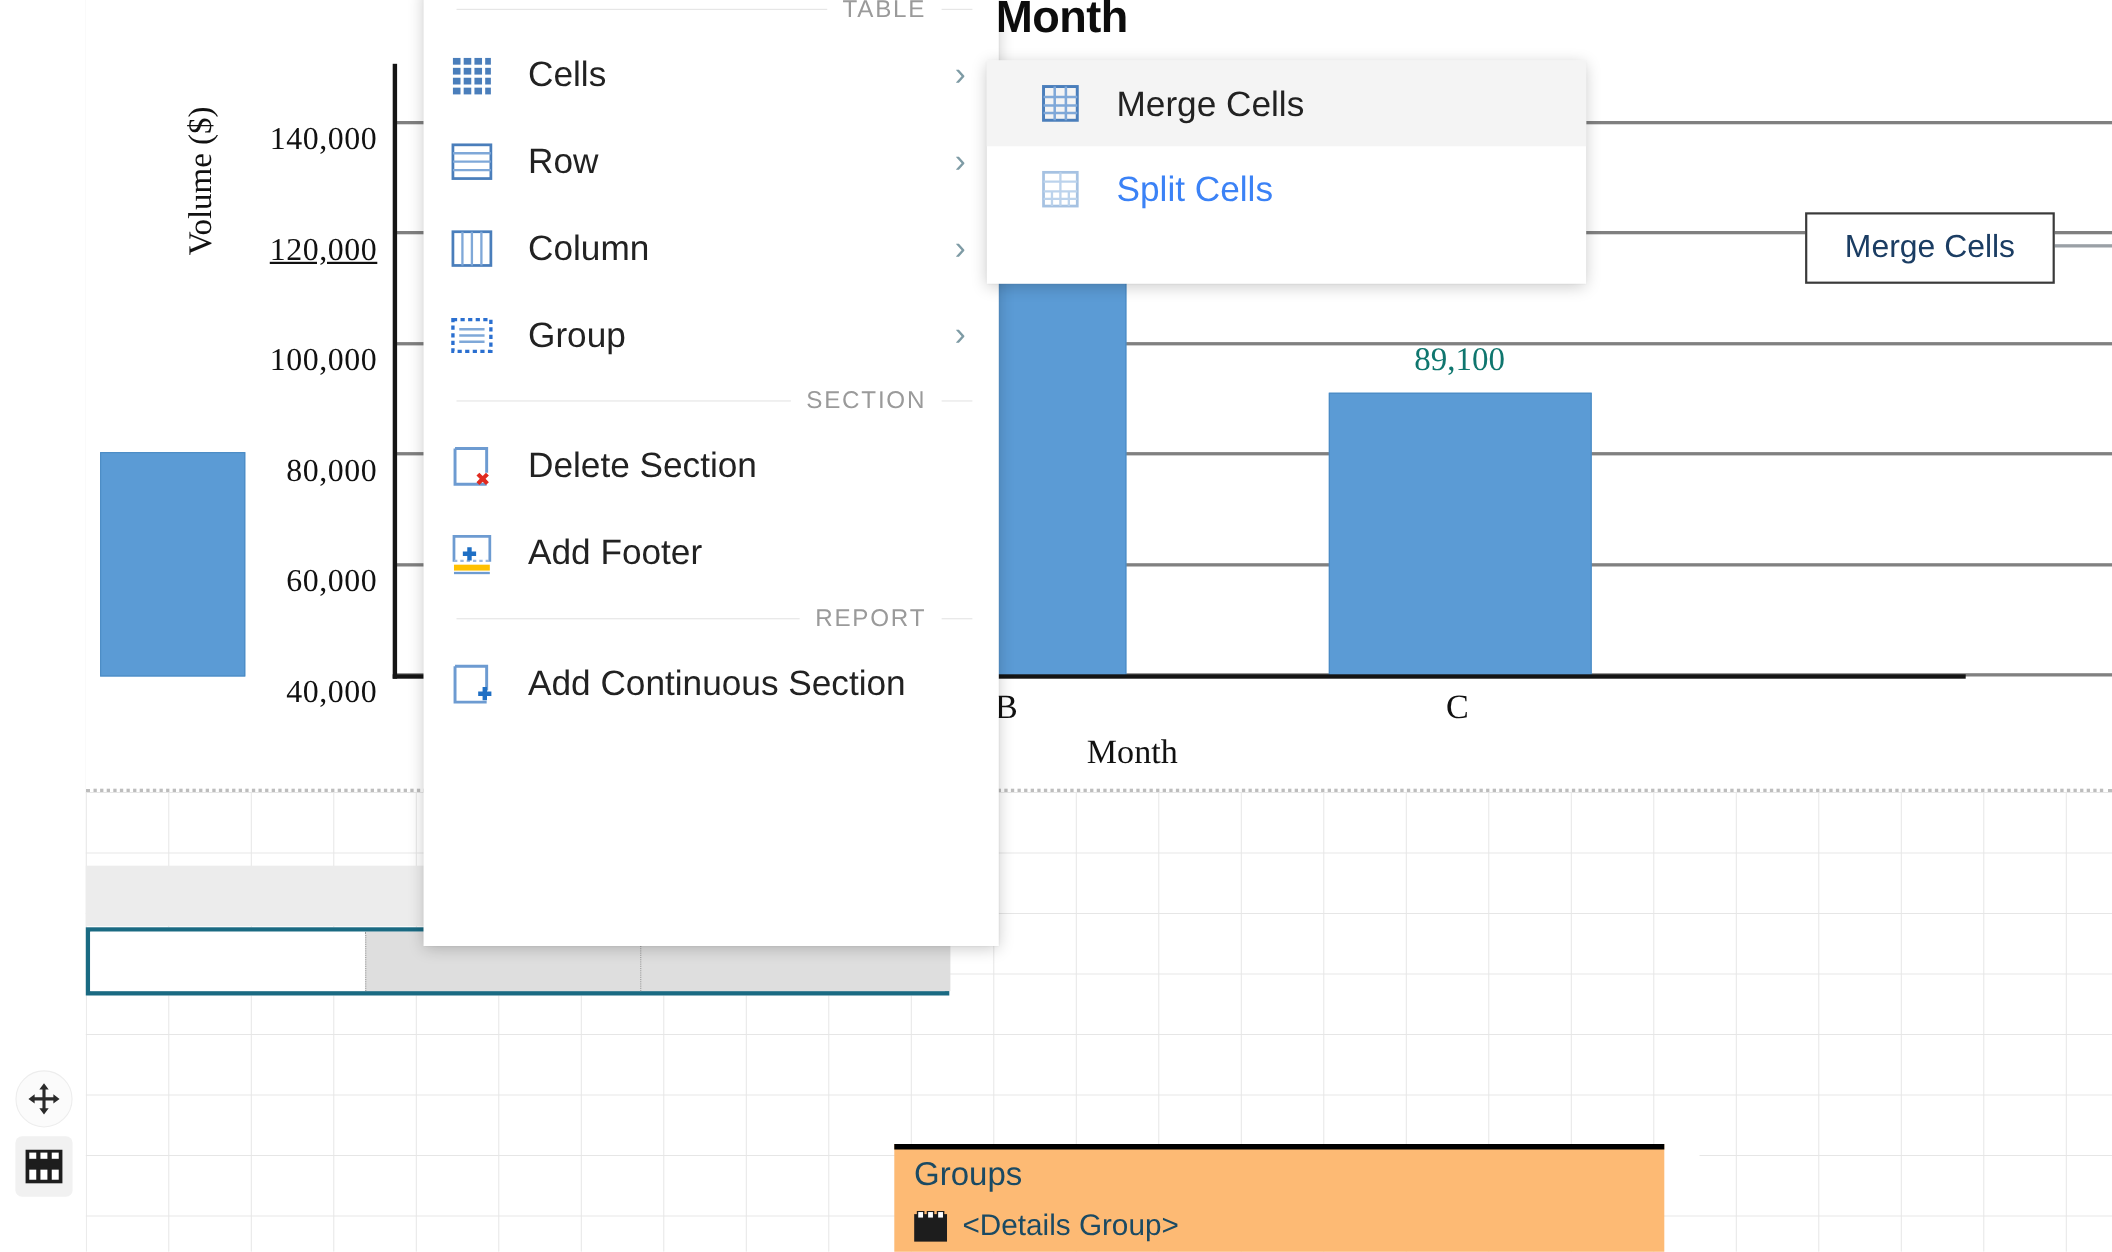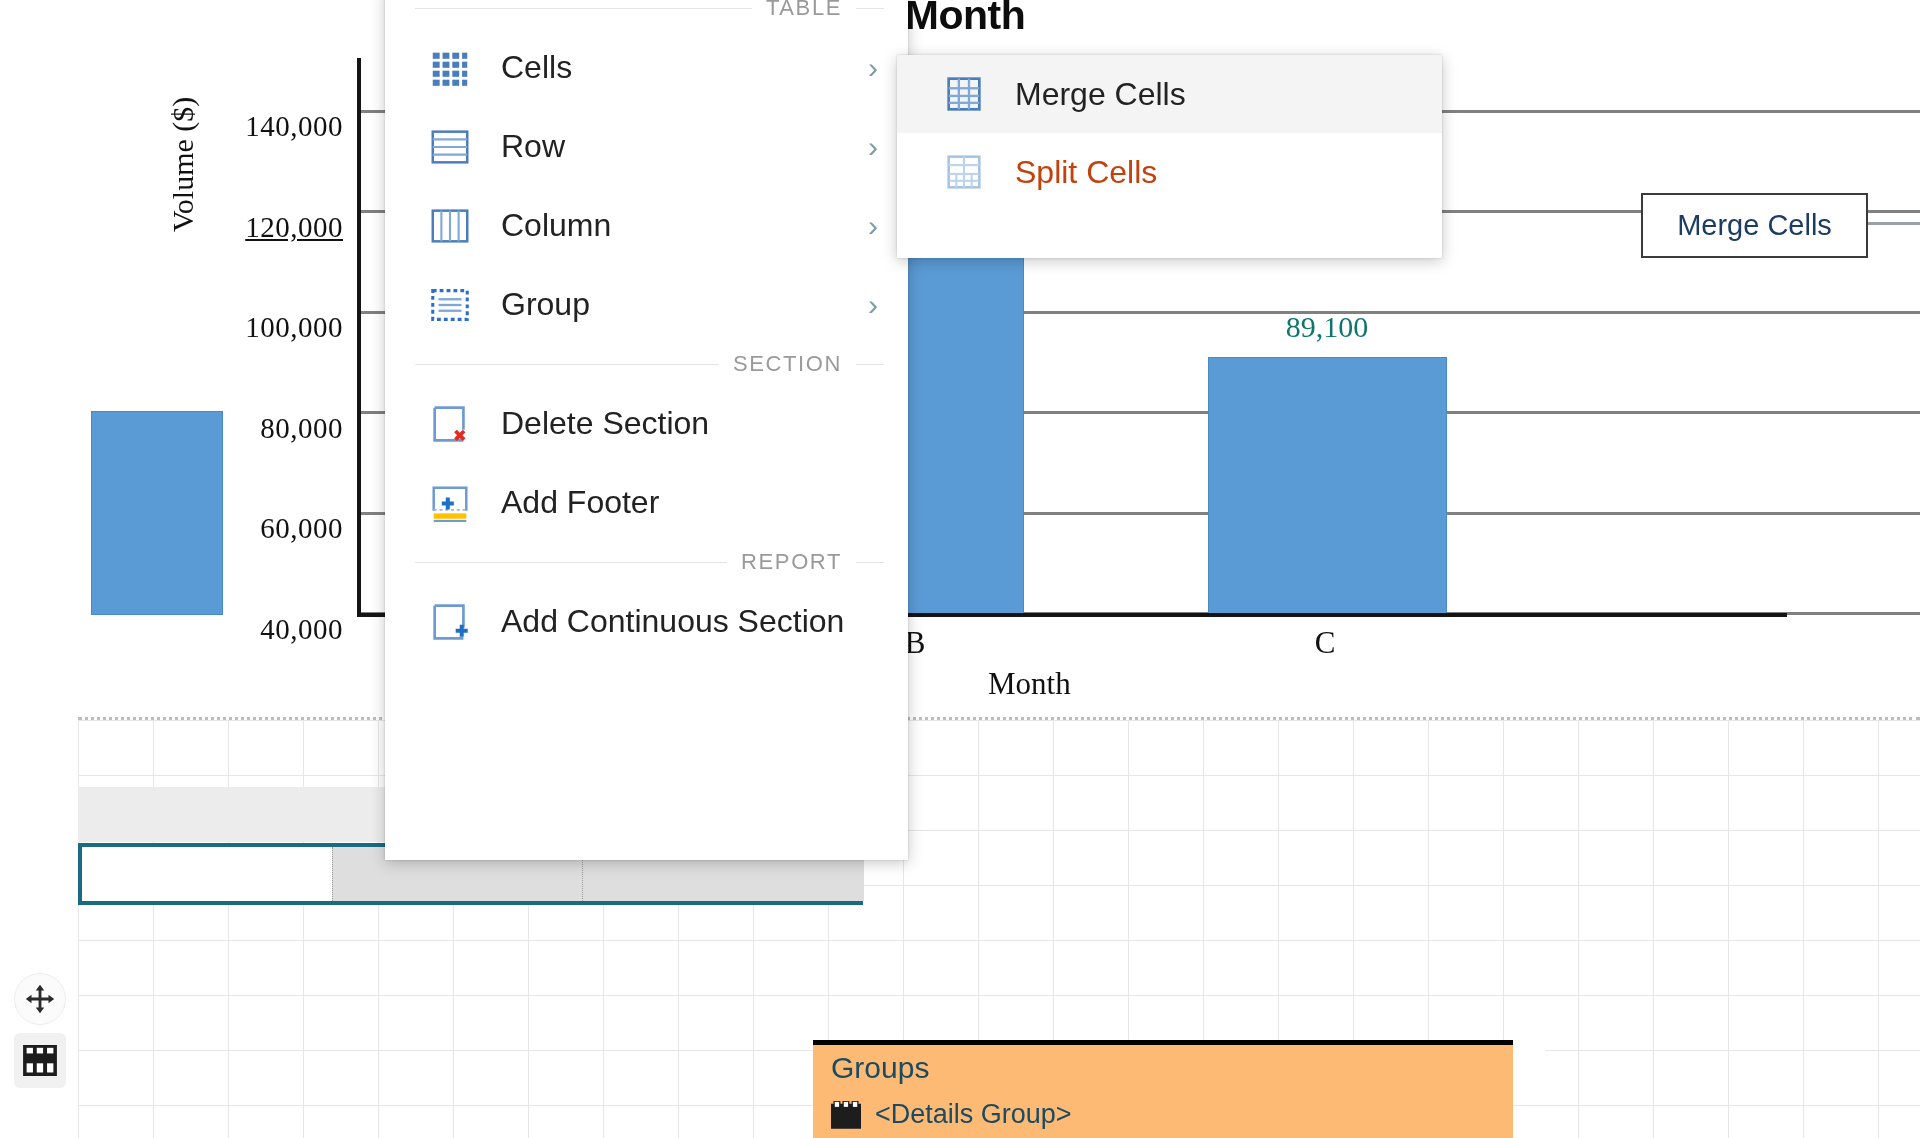--- a/index.html
+++ b/index.html
@@ -148,21 +148,21 @@
     gap:14px; padding:0 24px 0 30px;
   }
   .ctx-group-header .line { flex:1 1 auto; height:1px; background:#e4e4e4; }
   .ctx-group-header .txt {
     font-size:22px; color:#9a9a9a; letter-spacing:1.6px;
   }
   .ctx-group-header .line-right { width:28px; height:1px; background:#e4e4e4; }
 
   .ctx-item {
     position:relative; height:79px; display:flex; align-items:center;
-    padding-left:42px; cursor:default;
+    padding-left:21px; cursor:default;
   }
   .ctx-item .ico { width:46px; height:46px; flex:0 0 46px; margin-right:28px; }
   .ctx-item .lbl { font-size:32px; color:#222; white-space:nowrap; }
   .ctx-item .chev {
     position:absolute; right:30px; top:50%; transform:translateY(-50%);
     font-size:30px; color:#7e9ba5;
   }
 
   
   .submenu {
@@ -171,21 +171,21 @@
     box-shadow: 0 3px 14px rgba(0,0,0,0.22), 0 0 2px rgba(0,0,0,0.18);
     z-index: 50;
   }
   .submenu-item {
     position:relative; height:78px; display:flex; align-items:center;
     padding-left:44px;
   }
   .submenu-item.hover { background:#f4f4f4; }
   .submenu-item .ico { width:46px; height:46px; flex:0 0 46px; margin-right:28px; }
   .submenu-item .lbl { font-size:32px; color:#222; white-space:nowrap; }
-  .submenu-item.disabled .lbl { color:#c2410c; }
+  .submenu-item.disabled .lbl { color:#3b82f6; }
 
   
   .tooltip {
     position:absolute; left:1641px; top:193px; width:223px; height:61px;
     background:#ffffff; border:2px solid #3a3a3a;
     display:flex; align-items:center; justify-content:center;
     font-size:29px; color:#1b3d63; z-index:60;
   }
   .tooltip-tail {
     position:absolute; left:1864px; top:222px; width:56px; height:3px;

